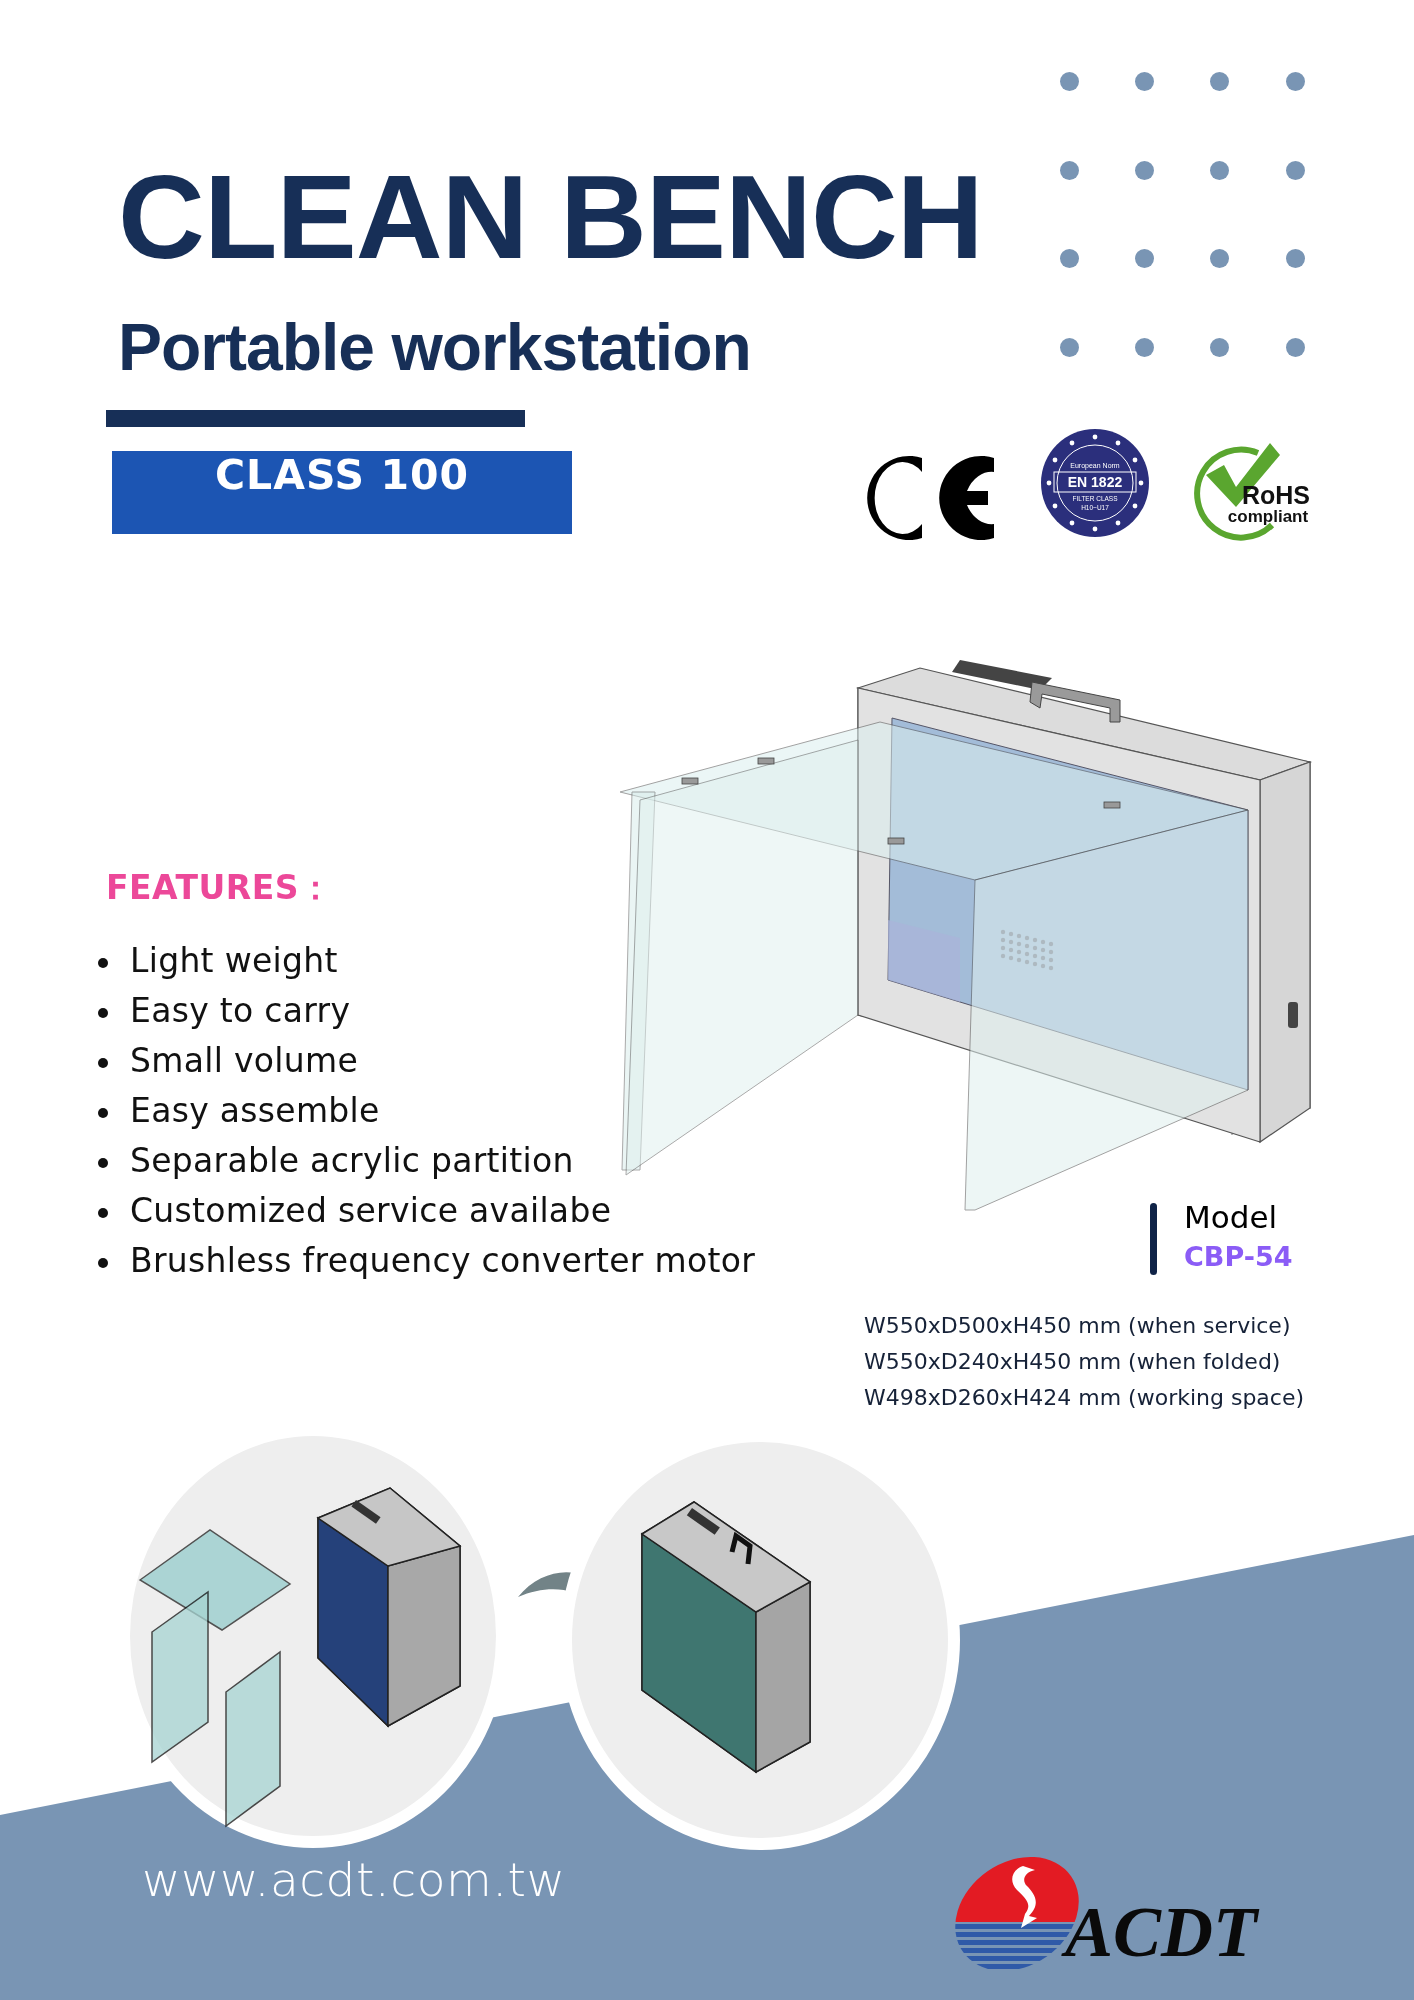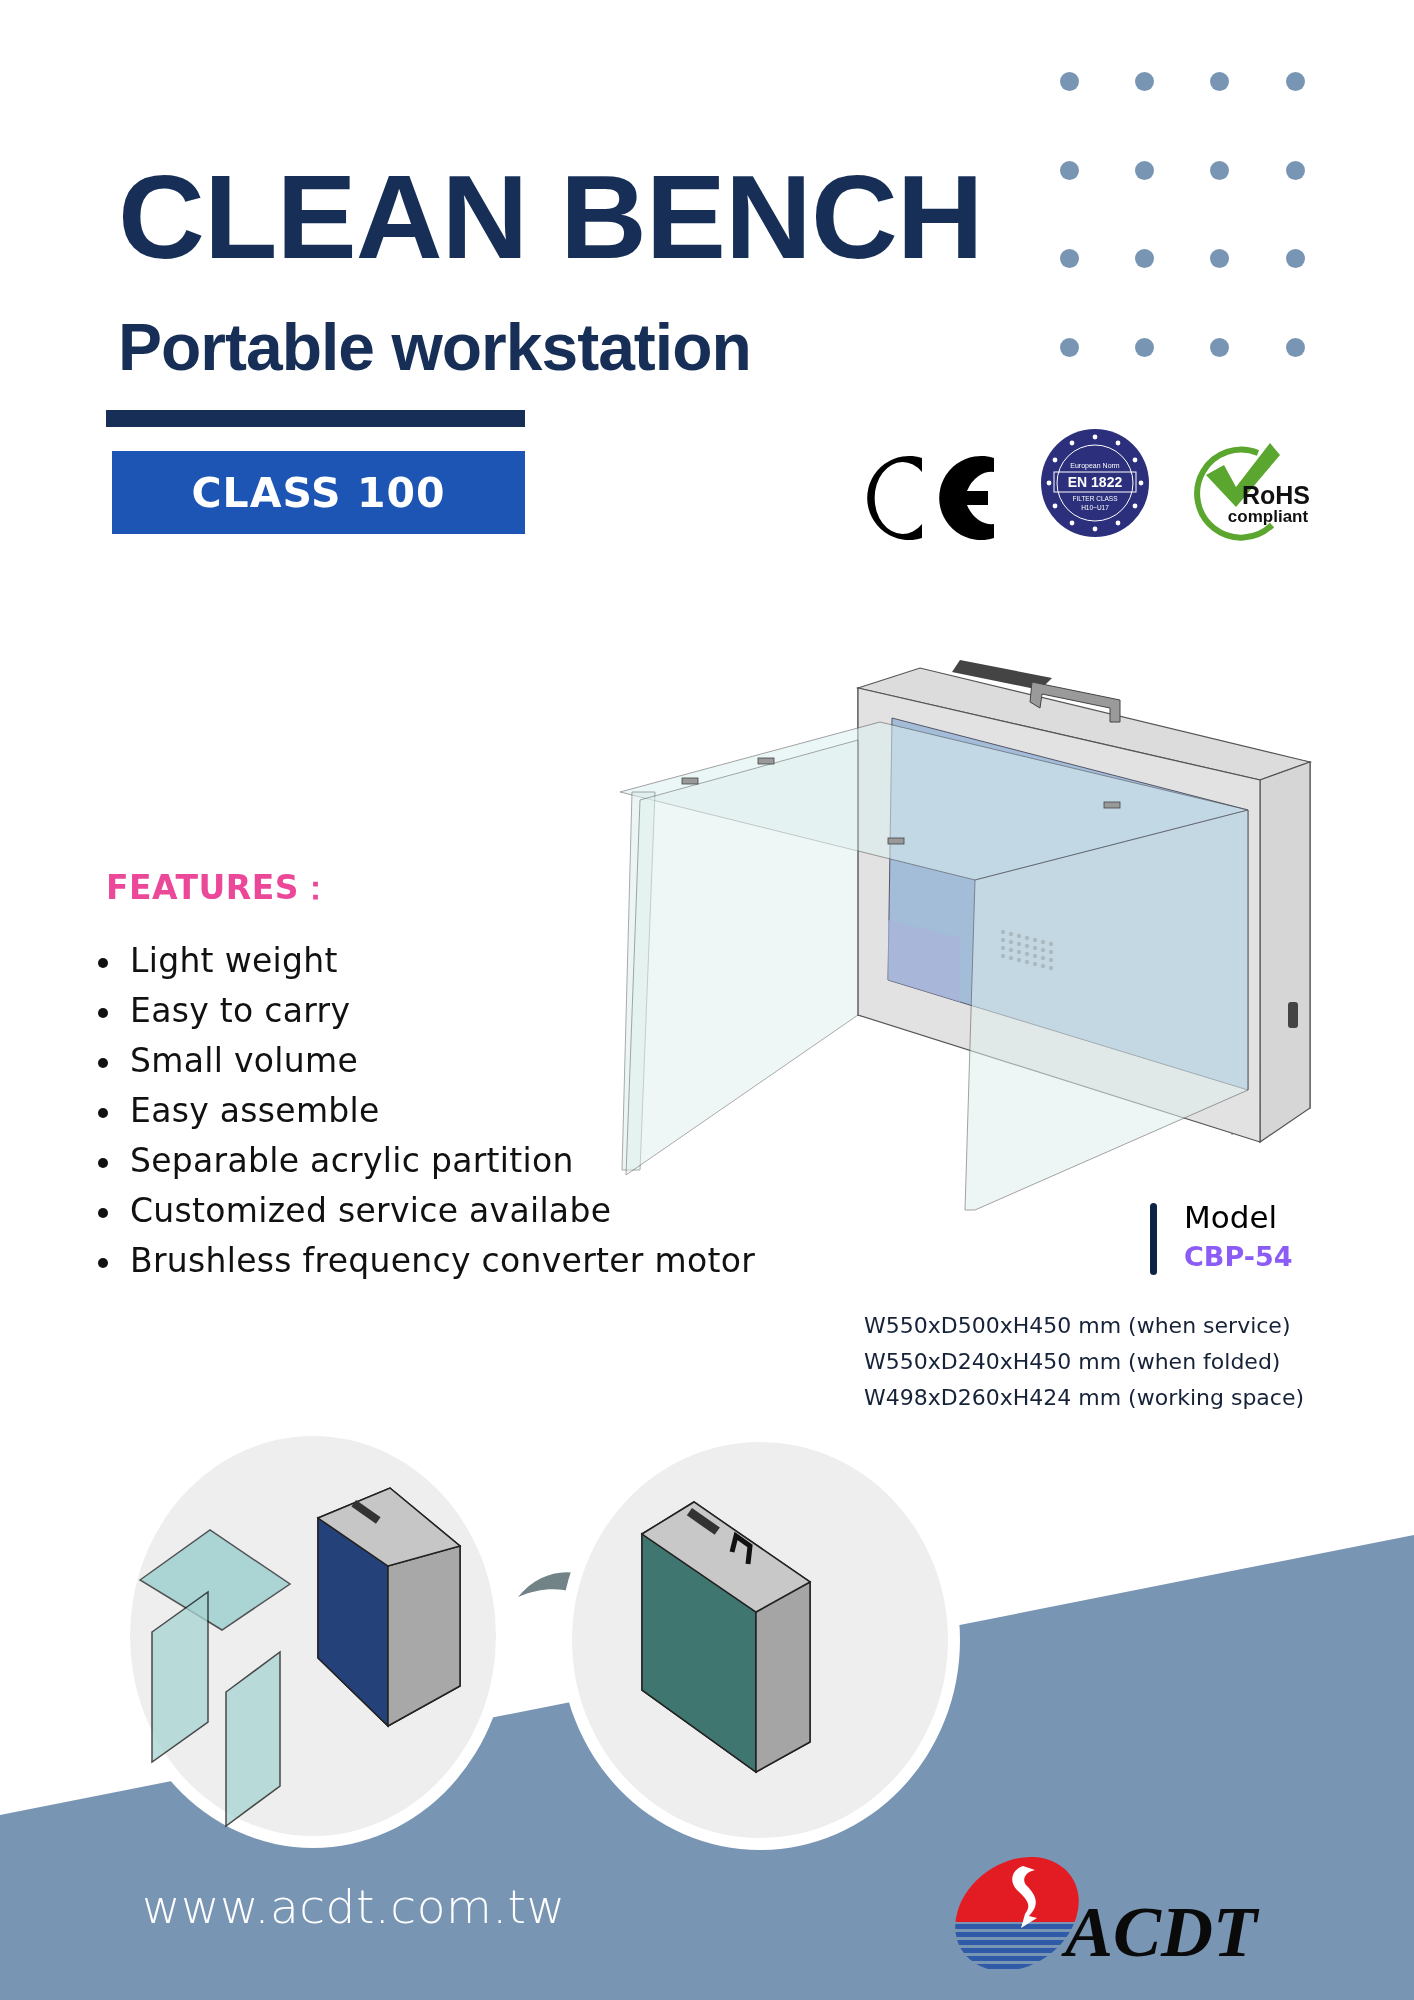--- a/index.html
+++ b/index.html
@@ -8,21 +8,21 @@
 
   .bg-band { position: absolute; left: 0; top: 0; width: 1414px; height: 2000px; pointer-events: none; }
 
   .dot-grid { position: absolute; left: 1060px; top: 72px; width: 260px; height: 290px; }
   .dot { position: absolute; width: 19px; height: 19px; border-radius: 50%; background: #7995b4; }
 
   .title { position: absolute; left: 118px; top: 158px; font-family: "Liberation Sans", sans-serif; font-weight: 700; font-size: 118px; letter-spacing: -1px; color: #172f57; line-height: 1; transform: scaleX(1.02); transform-origin: left; white-space: nowrap; }
   .subtitle { position: absolute; left: 118px; top: 314px; font-family: "Liberation Sans", sans-serif; font-weight: 700; font-size: 66px; letter-spacing: -1px; color: #172f57; line-height: 1; white-space: nowrap; }
   .title-rule { position: absolute; left: 106px; top: 410px; width: 419px; height: 17px; background: #172f57; }
 
-  .class-badge { position: absolute; left: 112px; top: 451px; width: 413px; height: 83px; background: #1c55b3; display: flex; align-items: center; justify-content: center; }
+  .class-badge { position: absolute; left: 112px; top: 451px; width: 460px; height: 83px; background: #1c55b3; display: flex; justify-content: center; }
   .class-badge span { color: #ffffff; font-family: "DejaVu Sans", sans-serif; font-weight: 700; font-size: 41px; letter-spacing: 1px; }
 
   .cert-ce { position: absolute; left: 866px; top: 448px; width: 132px; height: 100px; }
   .cert-en { position: absolute; left: 1040px; top: 428px; width: 110px; height: 110px; }
   .cert-rohs { position: absolute; left: 1180px; top: 435px; width: 140px; height: 110px; }
 
   .features-heading { position: absolute; left: 106px; top: 866px; font-family: "DejaVu Sans", sans-serif; font-weight: 700; font-size: 33px; color: #ec4899; letter-spacing: 0.5px; white-space: nowrap; }
   .features-list { position: absolute; left: 96px; top: 936px; list-style: none; }
   .features-list li { position: relative; padding-left: 34px; height: 50px; font-family: "DejaVu Sans", sans-serif; font-size: 33px; color: #111111; line-height: 50px; white-space: nowrap; letter-spacing: 0.3px; }
   .features-list li::before { content: ""; position: absolute; left: 2px; top: 22px; width: 10px; height: 10px; border-radius: 50%; background: #111; }
@@ -35,21 +35,21 @@
 
   .dims { position: absolute; left: 864px; top: 1308px; font-family: "DejaVu Sans", sans-serif; font-size: 22px; color: #162238; line-height: 36px; white-space: nowrap; }
 
   .circle { position: absolute; border-radius: 50%; background: #eeeeee; border: 12px solid #ffffff; }
   .circle-left { left: 118px; top: 1424px; width: 390px; height: 424px; }
   .circle-right { left: 560px; top: 1430px; width: 400px; height: 420px; }
   .circle svg { position: absolute; left: 0; top: 0; }
 
   .arrow-icon { position: absolute; left: 512px; top: 1565px; width: 110px; height: 70px; }
 
-  .website { position: absolute; left: 142px; top: 1852px; font-family: "DejaVu Sans", sans-serif; font-weight: 300; font-size: 47px; color: #ffffff; letter-spacing: 0.5px; white-space: nowrap; margin-top: 27px; }
+  .website { position: absolute; left: 142px; top: 1852px; font-family: "DejaVu Sans", sans-serif; font-weight: 300; font-size: 47px; color: #ffffff; letter-spacing: 0.5px; white-space: nowrap; }
 
   .logo { position: absolute; left: 945px; top: 1852px; width: 380px; height: 120px; }
 </style>
 </head>
 <body>
 
 <svg class="bg-band" viewBox="0 0 1414 2000" width="1414" height="2000">
   <polygon points="0,1815 1414,1535 1414,2000 0,2000" fill="#7995b4"></polygon>
 </svg>
 

